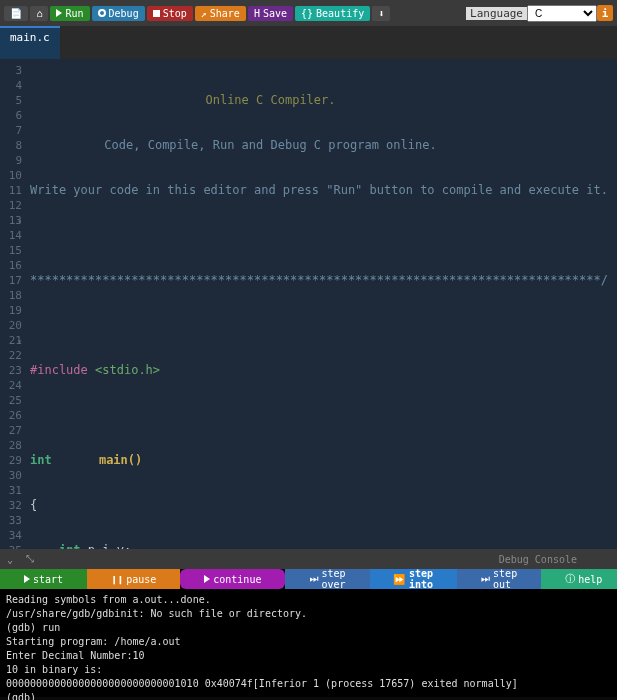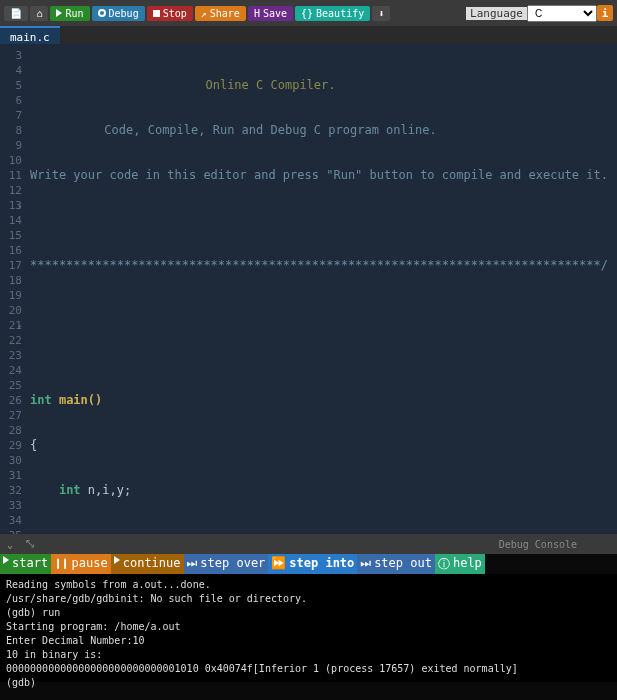--- a/index.html
+++ b/index.html
@@ -13,46 +13,46 @@
   .tbtn.stop { background: #aa2a2a; }
   .tbtn.share { background: #da7a1a; }
   .tbtn.save { background: #6a2a8a; }
   .tbtn.beautify { background: #1aaa9a; }
   .tbtn.download { background: #4a4a4a; }
   .lang-group { margin-left: auto; display: flex; align-items: center; }
   .lang-label { color: #333; font-size: 11px; background: #ddd; padding: 0 4px; }
   .lang-select { font-size: 10px; padding: 1px 3px; width: 70px; }
   .info { background: #da7a1a; color: #fff; width: 16px; height: 16px; display: flex; align-items: center; justify-content: center; font-size: 11px; font-weight: bold; border-radius: 2px; }
   
-  .tabs { background: #2a2a2a; height: 18px; display: flex; }
+  .tabs { background: #2a2a2a; height: 33px; display: flex; }
   .tab { background: #1a3a5a; color: #fff; font-size: 11px; padding: 3px 10px; border-top: 2px solid #3a7aca; }
   
   .editor { display: flex; height: 490px; background: #1e2a3a; overflow: hidden; }
   .gutter { background: #1e2a3a; color: #5a6a7a; font-size: 11px; text-align: right; padding: 4px 6px 0 4px; line-height: 15px; user-select: none; width: 28px; }
   .gutter div { height: 15px; }
   .fold { color: #5a6a7a; font-size: 8px; display: inline-block; width: 8px; }
   .code { flex: 1; color: #c0c8d0; font-size: 12px; padding: 4px 6px 12px 2px; line-height: 15px; white-space: pre; }
   .code div { height: 15px; }
   .cmt { color: #6a8aa0; }
   .cmt-y { color: #8a8a4a; }
   .kw2 { color: #4aaa7a; font-weight: bold; margin-top: 8px; }
   .inc { color: #c06a9a; }
   .incf { color: #6aaa6a; }
-  .fn { color: #d0b050; font-weight: bold; }
+  .fn { color: #d0b050; font-weight: bold; margin-left: 40px; }
   
   .panel-top { background: #3a3a3a; height: 20px; display: flex; align-items: center; }
   .panel-chevron { color: #aaa; width: 20px; text-align: center; font-size: 10px; }
   .panel-input-label { color: #ccc; font-size: 10px; margin-left: 100px; margin-top: 28px; }
   .panel-debug-label { color: #888; font-size: 10px; margin-left: auto; margin-right: 40px; }
   
   .debug-toolbar { display: flex; height: 20px; }
-  .dbtn { display: flex; gap: 3px; padding: 2px 3px; color: #fff; font-size: 12px; cursor: pointer; }
+  .dbtn { display: flex; align-items: center; gap: 3px; padding: 2px 24px; color: #fff; font-size: 10px; cursor: pointer; }
   .dbtn.start { background: #2a8a2a; }
   .dbtn.pause { background: #da7a1a; }
-  .dbtn.cont { background: #a16207; }
+  .dbtn.cont { background: #a21caf; border-radius: 6px; }
   .dbtn.stepov { background: #3a6aaa; }
   .dbtn.stepin { background: #2a7aca; font-weight: bold; }
   .dbtn.stepout { background: #3a6aaa; }
   .dbtn.help { background: #2aaa7a; }
   
   .console { background: #000; color: #ddd; font-size: 10px; padding: 4px 6px; line-height: 14px; white-space: pre-wrap; height: 108px; font-family: Consolas, monospace; }
   
   .tri-r { width: 0; height: 0; border-top: 4px solid transparent; border-bottom: 4px solid transparent; border-left: 6px solid #fff; display: inline-block; }
   .sq { width: 7px; height: 7px; background: #fff; display: inline-block; }
   .circ { width: 8px; height: 8px; border: 2px solid #fff; border-radius: 50%; display: inline-block; }
@@ -141,20 +141,21 @@
       <div>34</div>
       <div>35</div>
   </div>
   <div class="code">
     <div class="cmt-y" style="text-align:center;margin-left:-100px"><span>Online C Compiler.</span></div>
     <div class="cmt" style="text-align:center;margin-left:-100px"><span>Code, Compile, Run and Debug C program online.</span></div>
     <div class="cmt"><span>Write your code in this editor and press "Run" button to compile and execute it.</span></div>
     <div></div>
     <div class="cmt"><span>*******************************************************************************/</span></div>
     <div></div>
+    <div><span class="inc">#include</span> <span class="incf">&lt;stdio.h&gt;</span></div>
     <div></div>
     <div><span class="kw2">int</span> <span class="fn">main()</span></div>
     <div><span>{</span></div>
     <div>    <span class="kw2">int</span> <span>n,i,y;</span></div>
     
     
     
     
     
     

